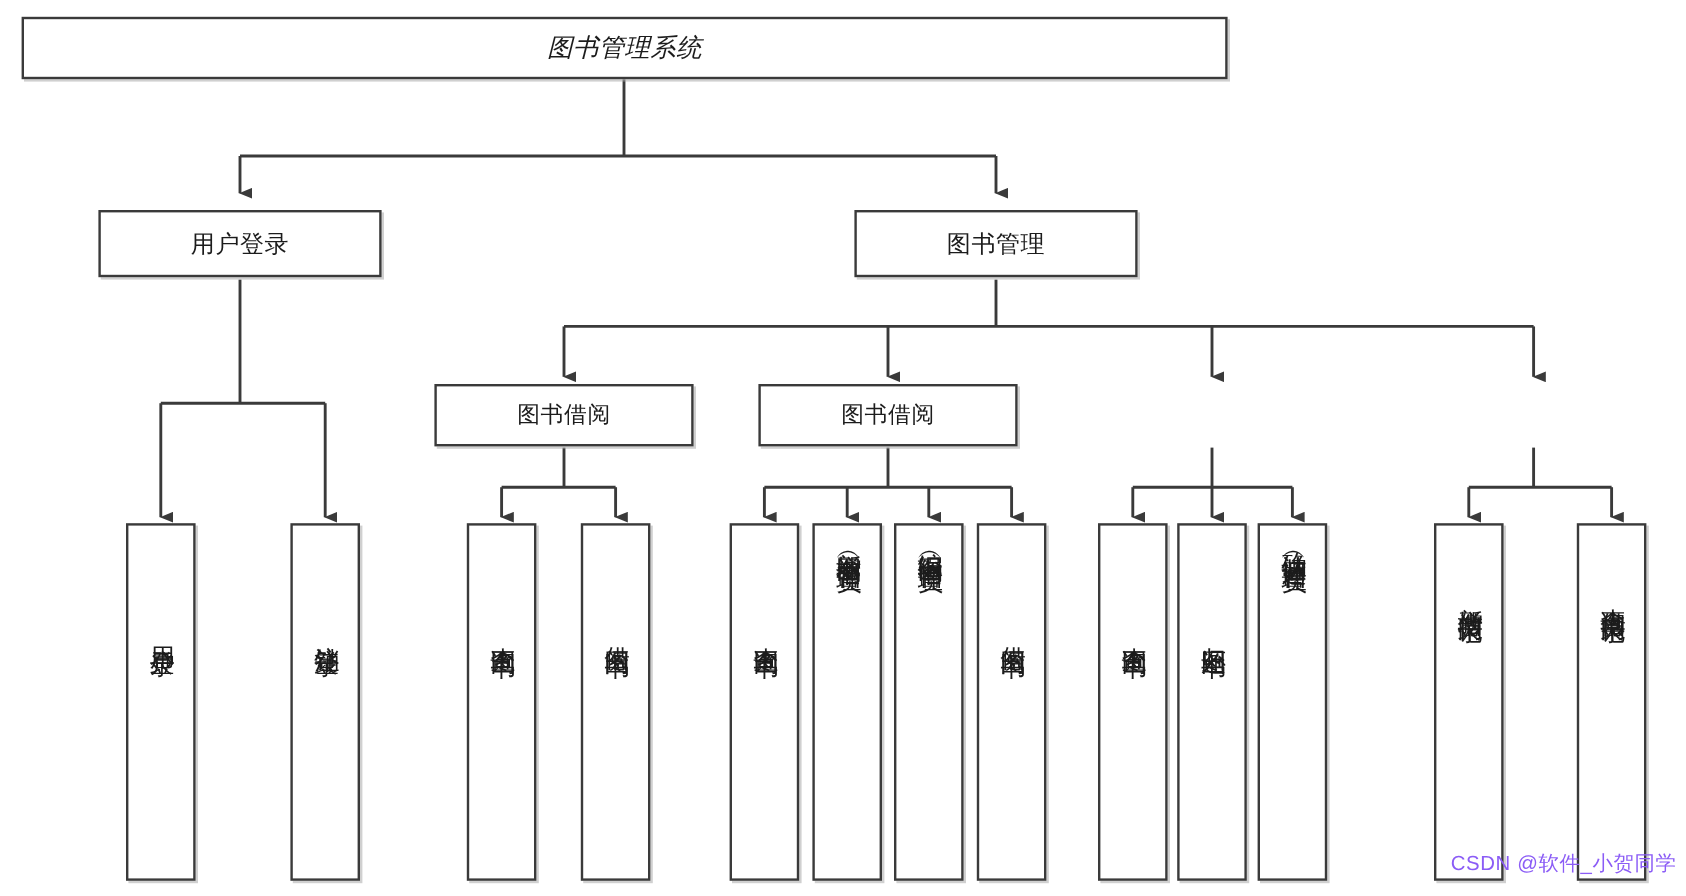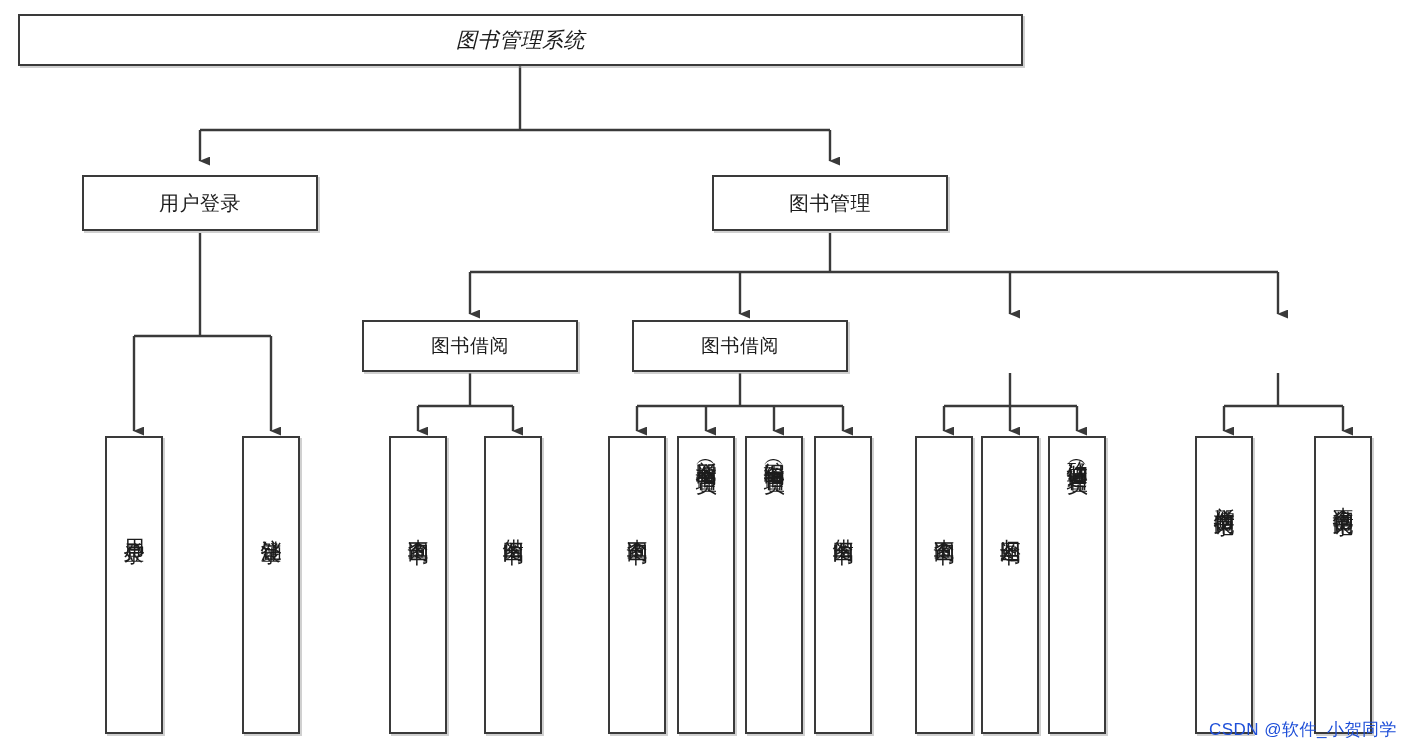--- a/index.html
+++ b/index.html
@@ -96,23 +96,23 @@
     margin-top: 52px;
   }
   .node.leaf.tall .node-label {
     margin-top: 6px;
   }
 
   
   #watermark {
     position: absolute;
     right: 8px;
-    bottom: 6px;
+    bottom: 16px;
     font-size: 17px;
-    color: #1d4ed8;
+    color: #8b5cf6;
     letter-spacing: 0.5px;
     white-space: nowrap;
     user-select: none;
   }
 </style>
 </head>
 <body>
 
 <div id="diagram-canvas">
 

